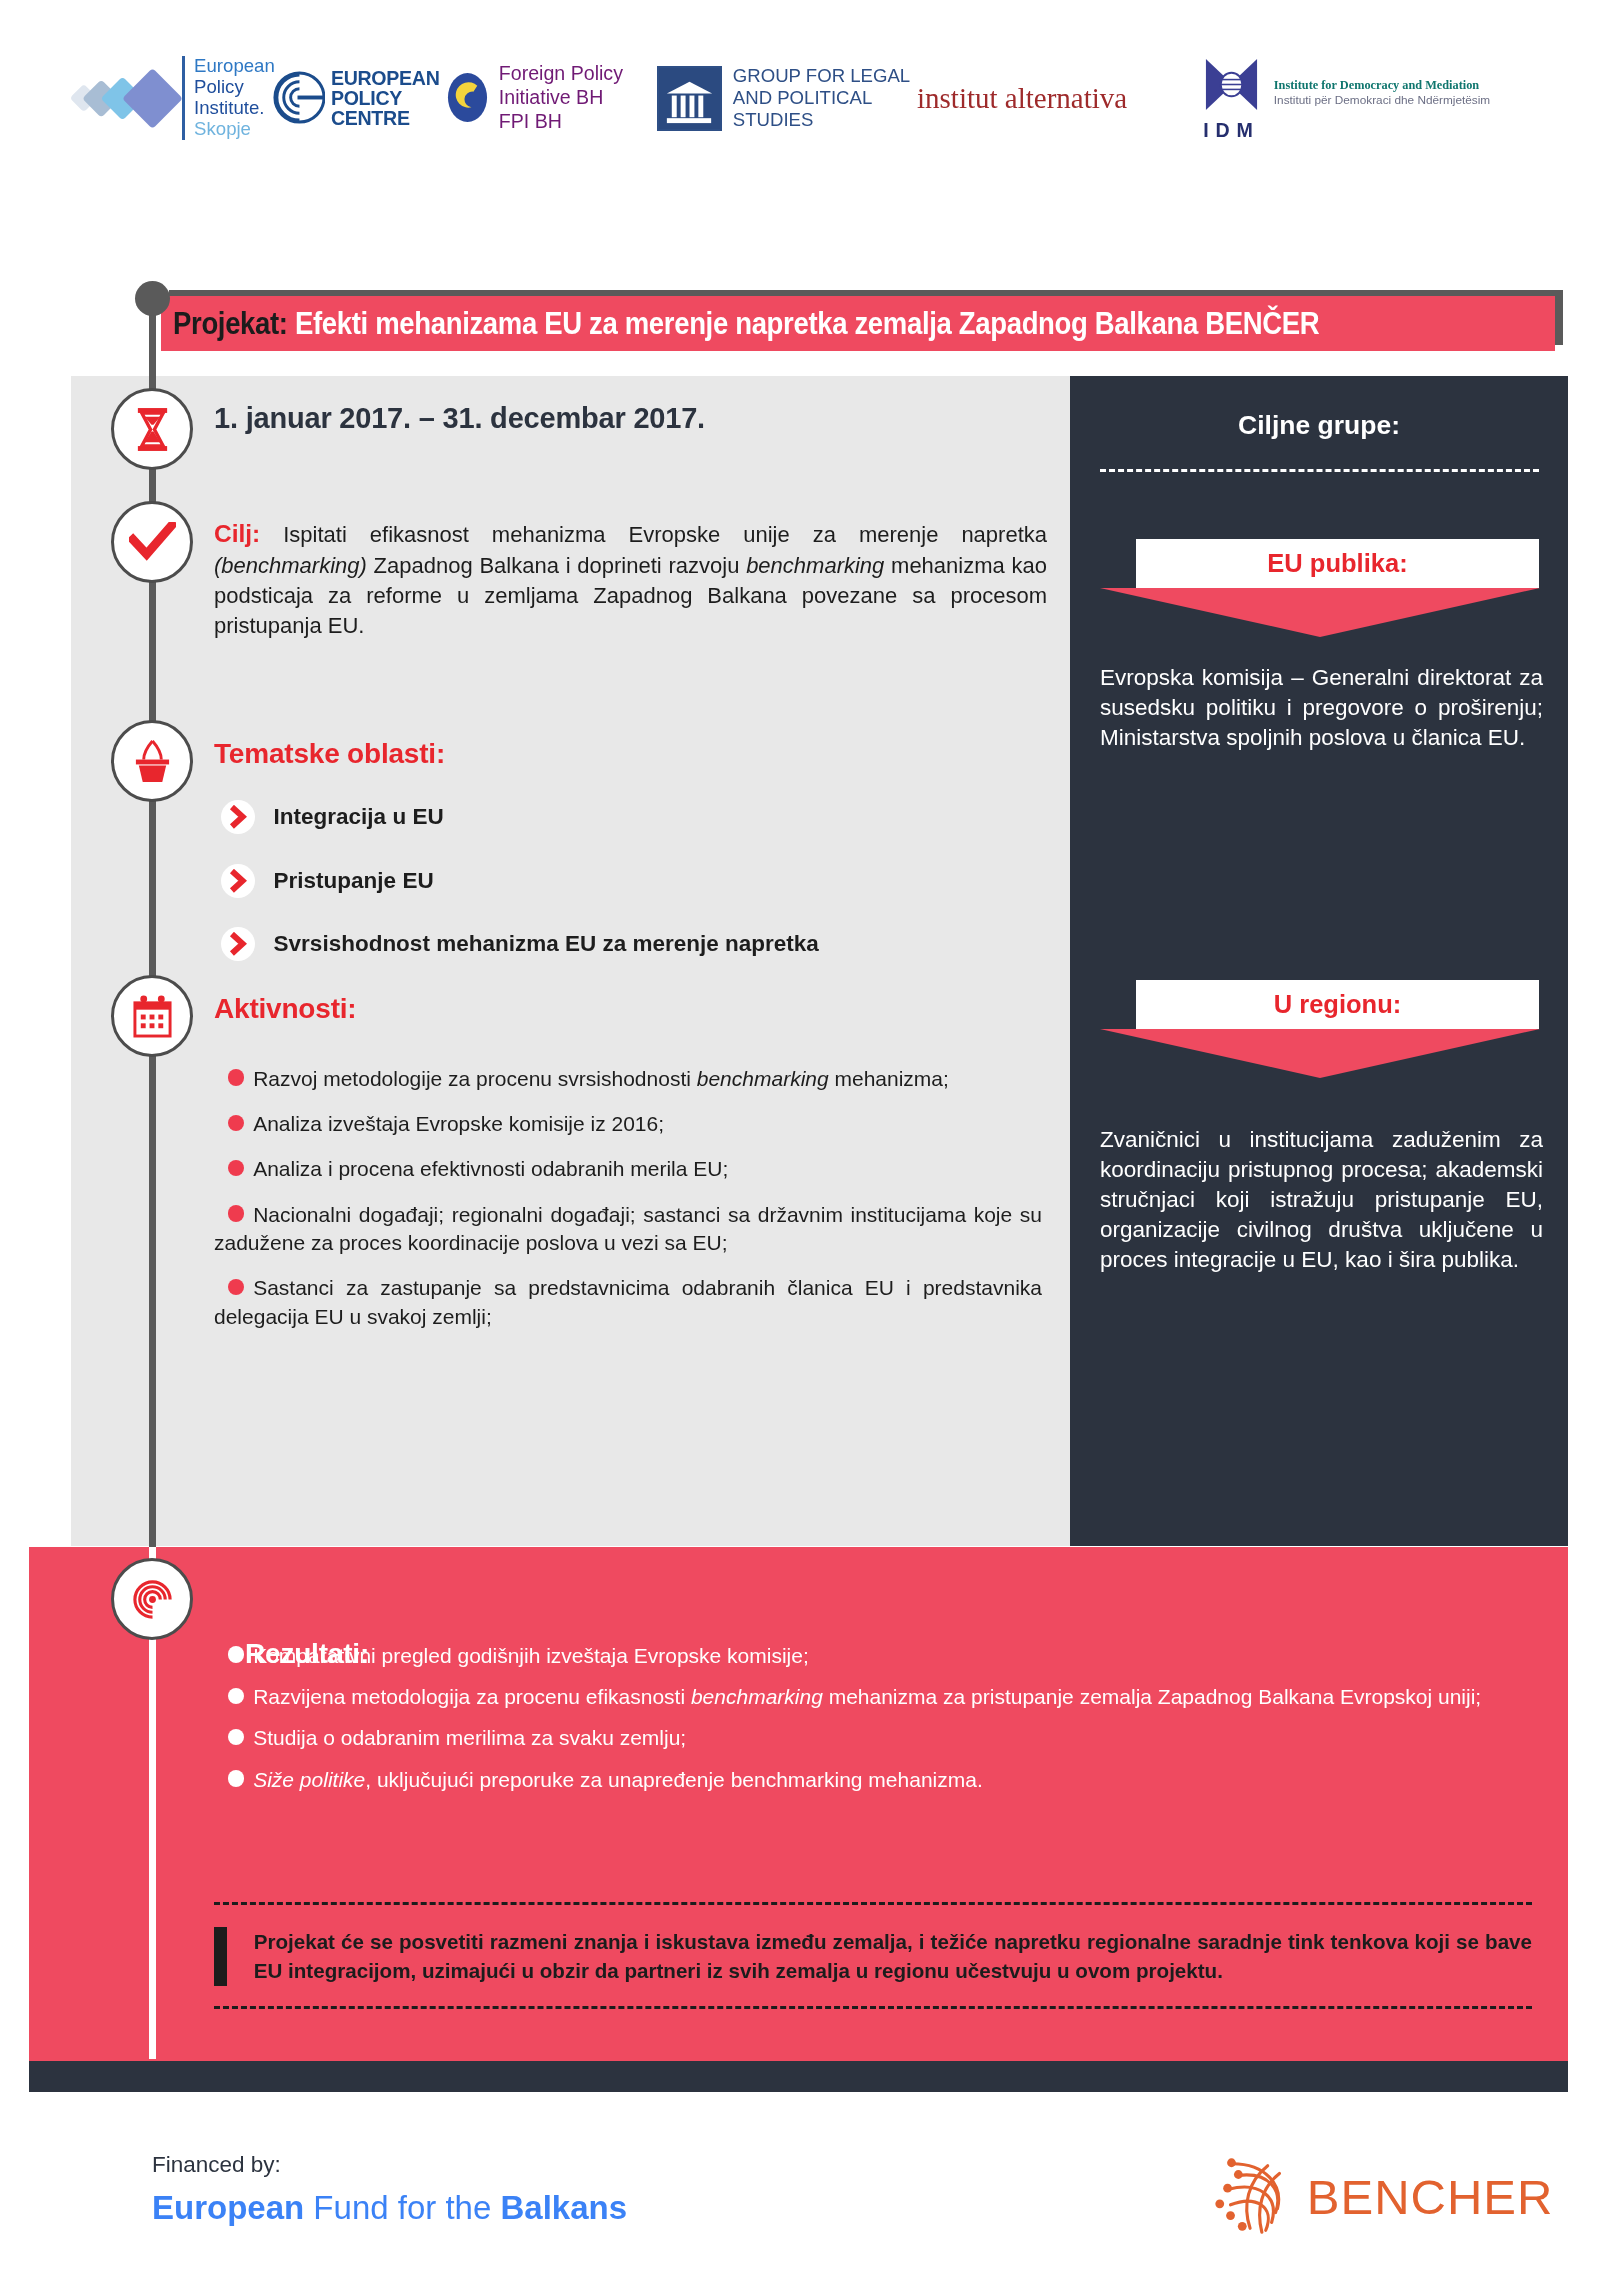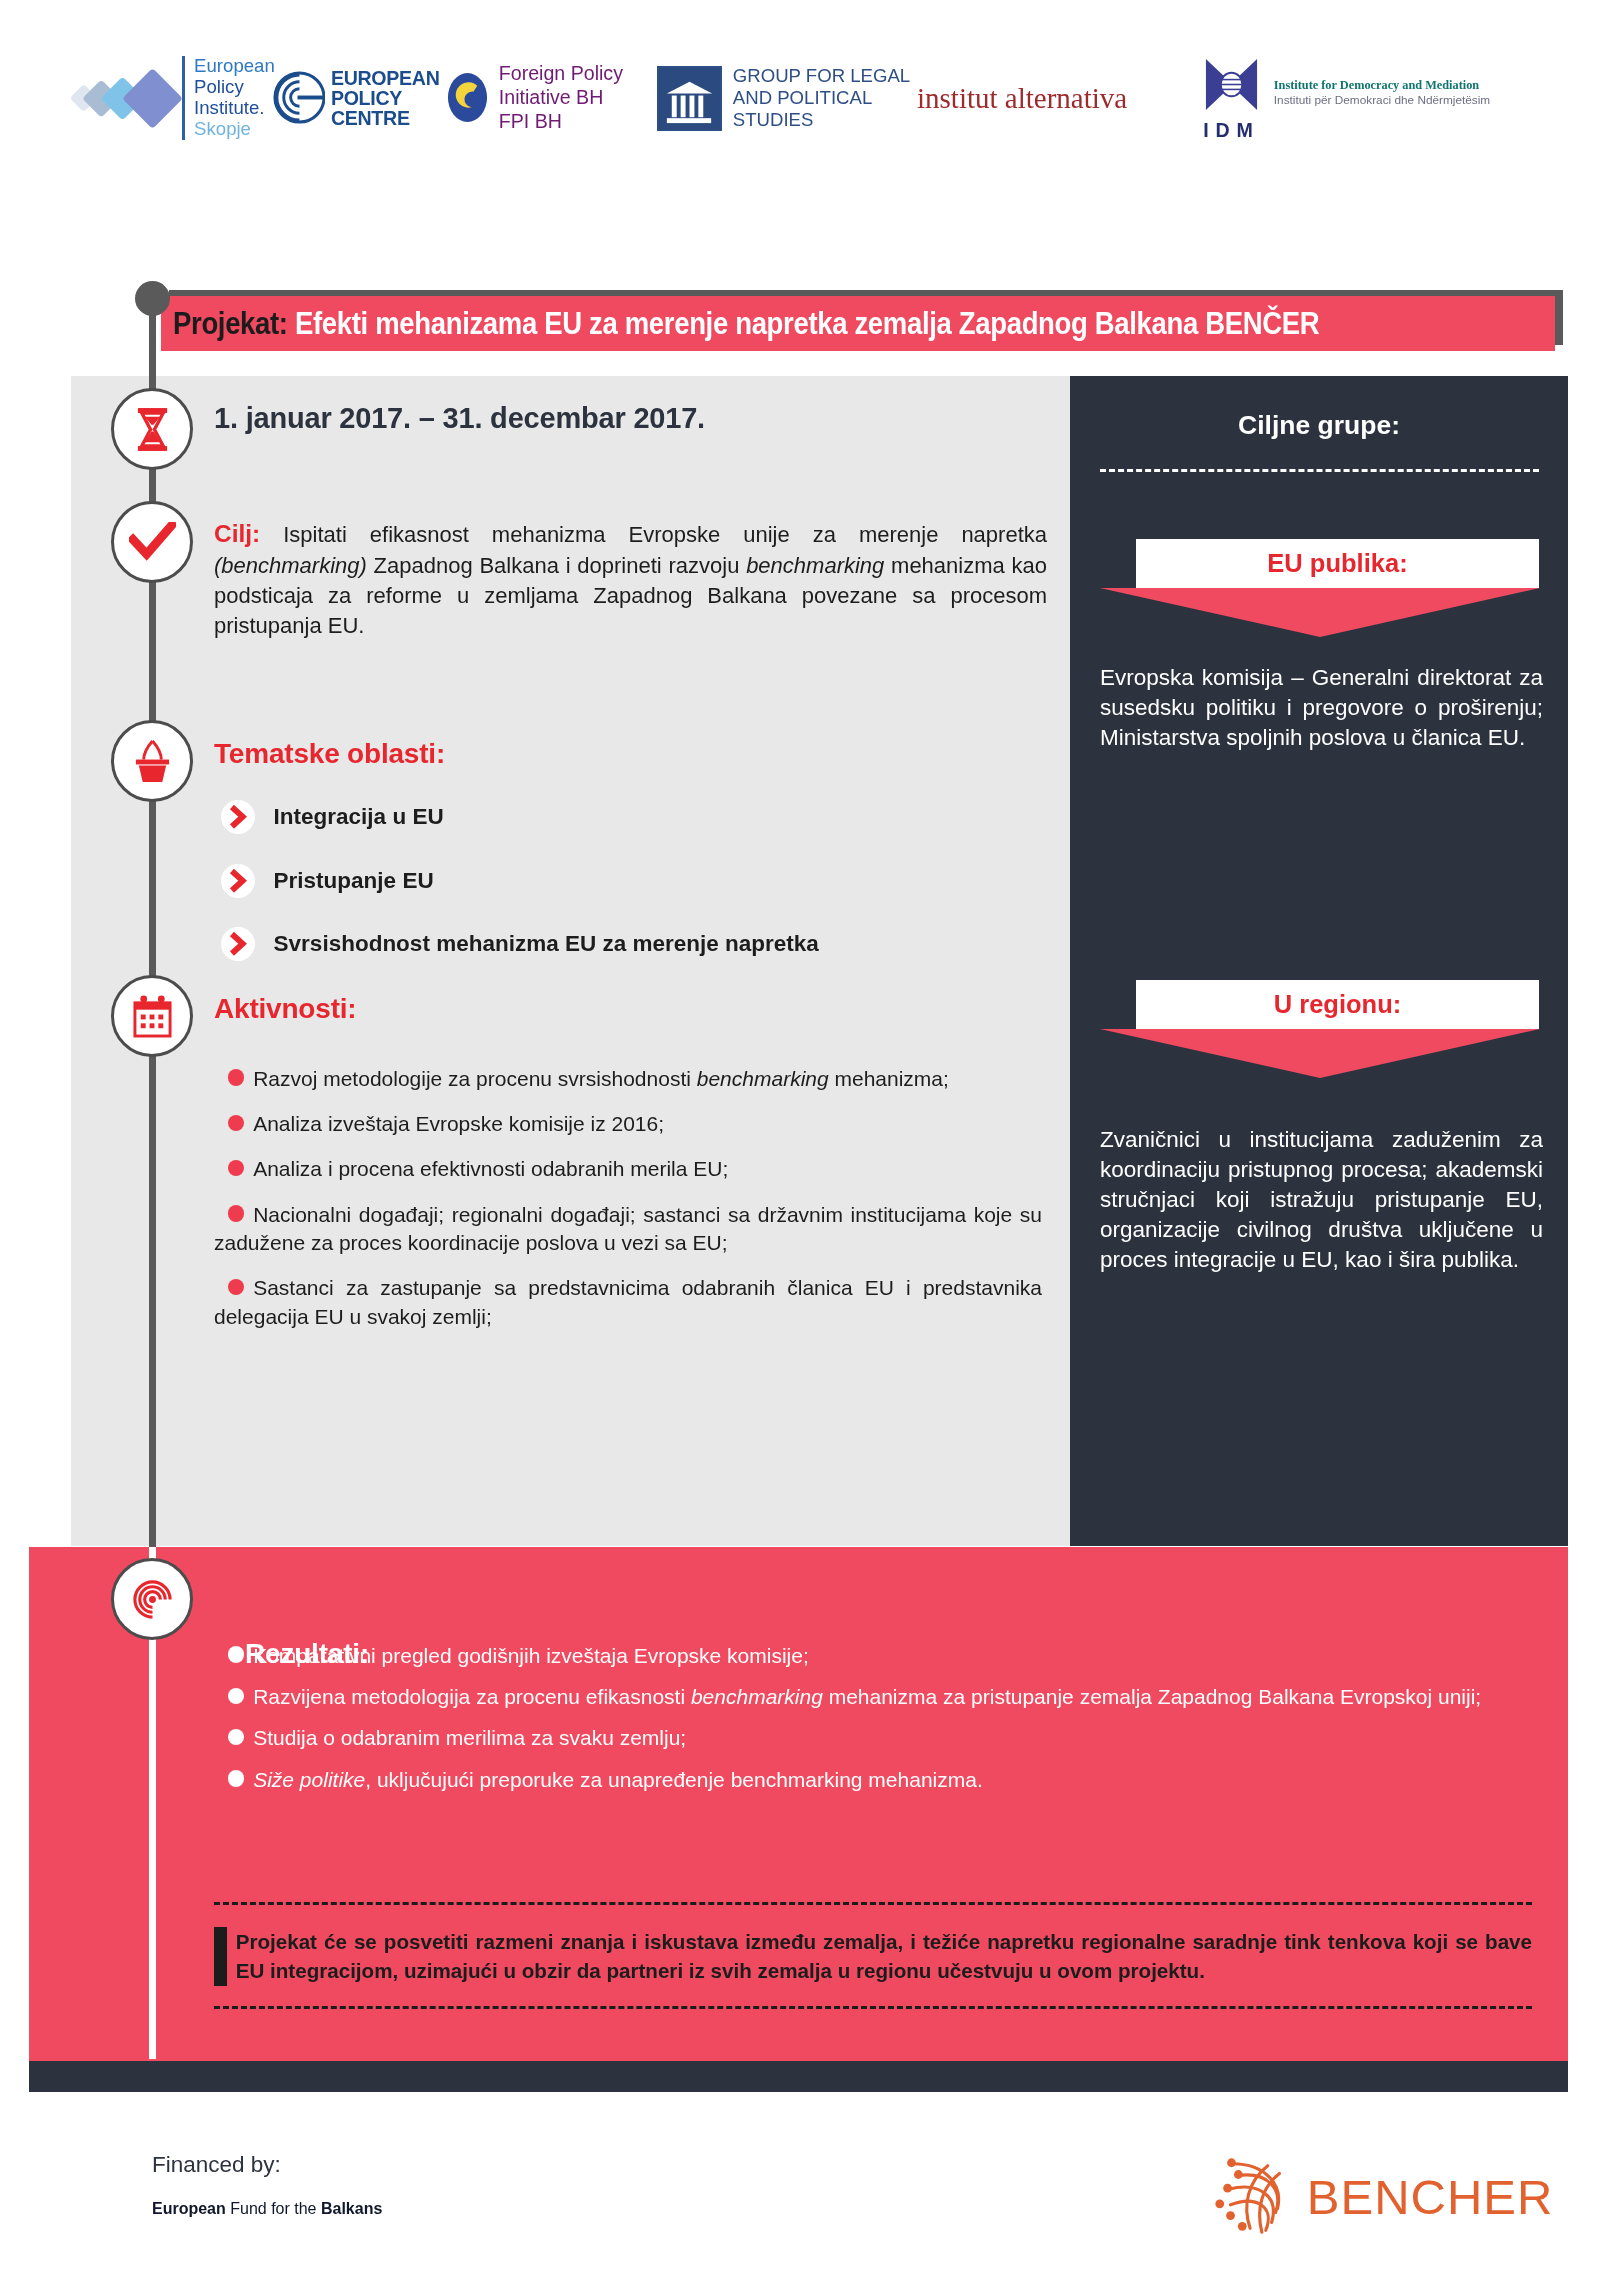--- a/index.html
+++ b/index.html
@@ -102,28 +102,28 @@
 
   
   .res-bullets{ position:absolute; left:214px; top:1642px; width:1318px; }
   .res-bul{ font-size:21px; color:#ffffff; line-height:1.36; text-align:justify; margin-bottom:12.7px; }
   .res-bul i{ font-style:italic; }
   .dot-w{ display:inline-block; width:16.7px; height:16.7px; border-radius:50%; background:#ffffff;
           margin:0 8.8px 0 13.7px; }
 
   .note{ position:absolute; left:214px; top:1902px; width:1318px; }
   .note-dash{ border-top:3.9px dashed #1c1c1c; height:0; }
-  .note-inner{ display:flex; gap:9px; padding:21.6px 0 19.6px 0; }
+  .note-inner{ display:flex; gap:27px; padding:21.6px 0 19.6px 0; }
   .note-bar{ width:12.7px; background:#1c1c1c; flex:none; }
   .note-txt{ font-size:20.6px; font-weight:bold; color:#1c1c1c; line-height:1.45; text-align:justify; }
 
   
   .fin{ position:absolute; left:152px; top:2152px; }
   .fin-1{ font-size:22.5px; color:#2c333f; }
-  .fin-2{ font-size:16px; color:#0f172a; margin-top:22px; }
+  .fin-2{ font-size:33px; color:#3b82f6; margin-top:11px; }
   .fin-2 b{ font-weight:bold; }
   .bencher{ position:absolute; left:1209px; top:2152px; display:flex; align-items:center; gap:7.8px;}
   .bencher-txt{ font-size:49px; color:#e2622f; letter-spacing:1px; }
 </style>
 </head>
 <body>
 
 <div class="page">
 
   <div class="logobar">

